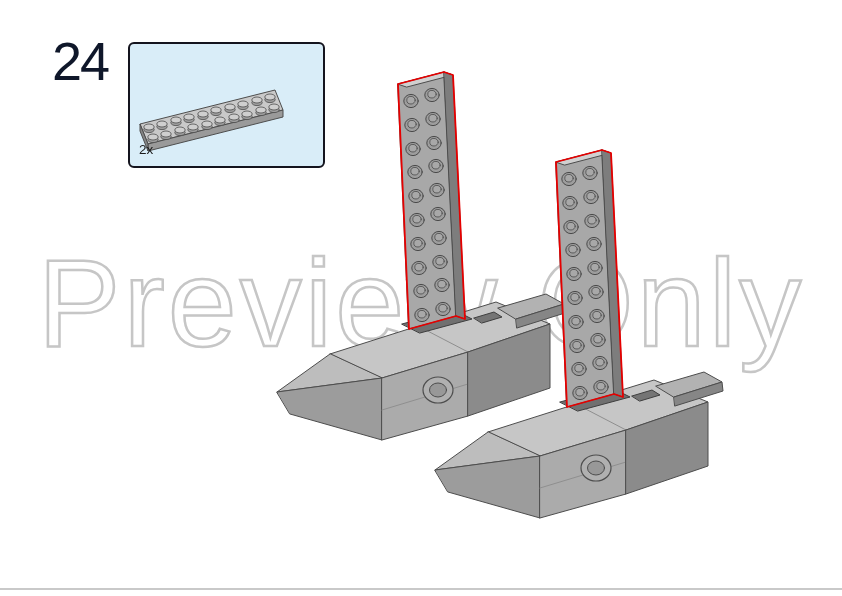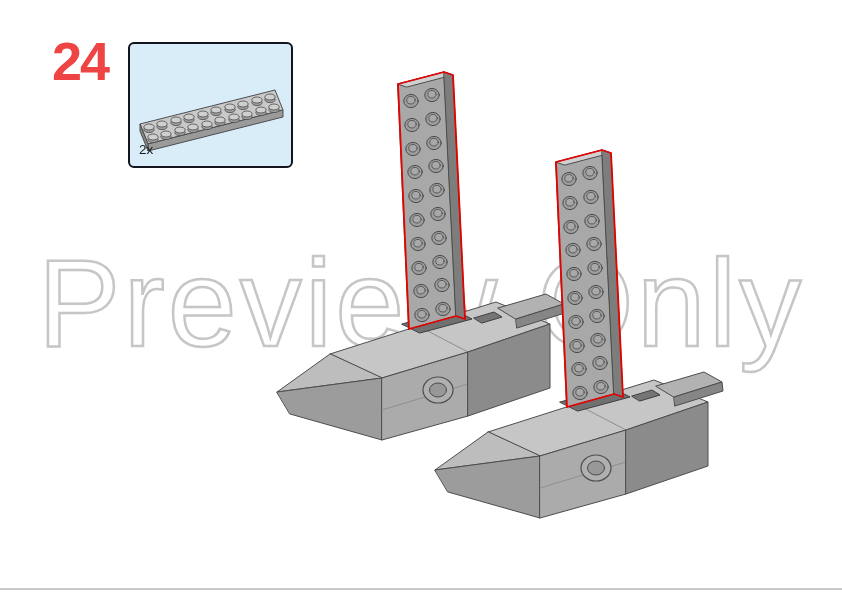--- a/index.html
+++ b/index.html
@@ -7,27 +7,27 @@
     width:842px; height:596px;
     background:#ffffff;
     font-family:"Liberation Sans", sans-serif;
     position:relative;
     overflow:hidden;
   }
   .page { position:absolute; inset:0; }
 
   .step-number {
     position:absolute; left:52px; top:34px;
-    font-size:54px; font-weight:bold; color:#ef4444;
+    font-size:54px; font-weight:normal; color:#0f172a;
     letter-spacing:-2px; line-height:1;
   }
 
   .parts-box {
     position:absolute; left:128px; top:42px;
-    width:165px; height:126px;
+    width:197px; height:126px;
     background:#d9edf8;
     border:2px solid #14141e;
     border-radius:6px;
     box-sizing:border-box;
     z-index:3;
   }
   .parts-box svg { position:absolute; left:0; top:2px; }
   .qty {
     position:absolute; left:9px; bottom:9px;
     font-size:13.5px; color:#1b1b1b;

